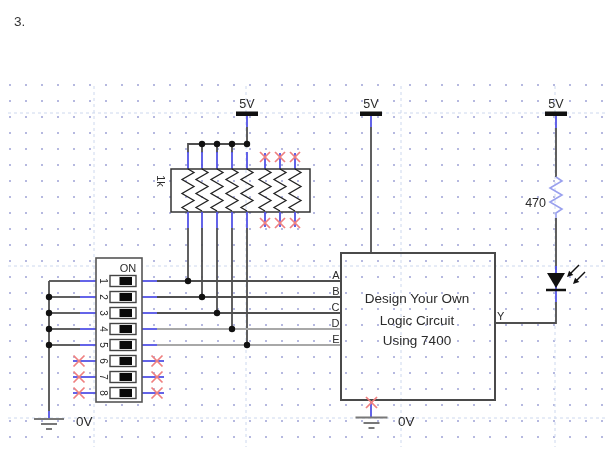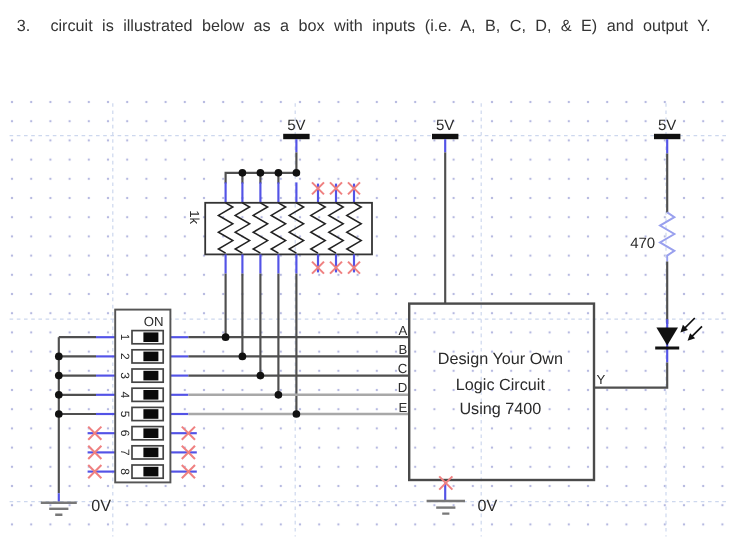--- a/index.html
+++ b/index.html
@@ -34,21 +34,20 @@
   .t11{font-size:11px;}
   .t10{font-size:10px;}
 </style>
 </head>
 <body>
 
 <div class="page">
 
   <div class="question">
     <span class="qnum">3.</span>
-    <div class="qline just">circuit is illustrated below as a box with inputs (i.e. A, B, C, D, &amp; E) and output Y.</div>
   </div>
 
   <div class="grid"></div>
 
   <svg width="616" height="451" viewBox="0 0 616 451">
 
     <g>
       <line class="major" x1="94" y1="86" x2="94" y2="447"></line>
       <line class="major" x1="246" y1="86" x2="246" y2="447"></line>
       <line class="major" x1="401" y1="86" x2="401" y2="447"></line>

